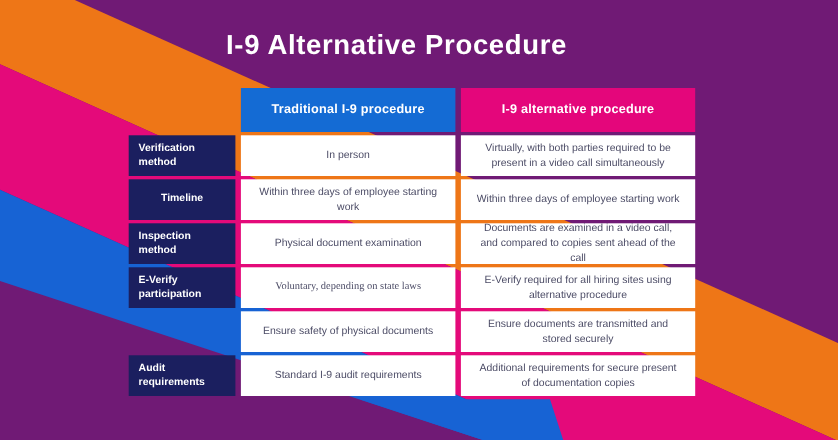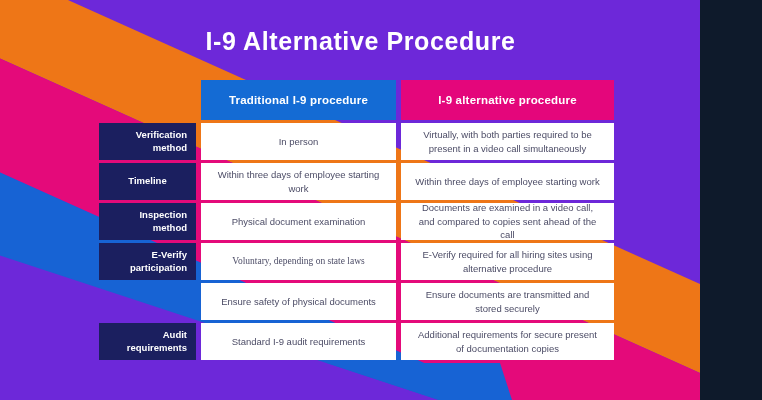--- a/index.html
+++ b/index.html
@@ -1,23 +1,23 @@
 <!DOCTYPE html>
 <html><head>
 <meta charset="utf-8">
 <style>
   html, body { margin: 0; padding: 0; background: #0e1a2b; }
   * { box-sizing: border-box; }
 
   .canvas {
     position: relative;
-    width: 700px;
+    width: 762px;
     height: 400px;
     overflow: hidden;
-    background: #6d28d9;
+    background: #701a75;
     font-family: "Liberation Sans", "DejaVu Sans", sans-serif;
   }
 
   .stripes {
     position: absolute;
     inset: 0;
     display: block;
   }
 
   .page-title {
@@ -27,21 +27,21 @@
     width: 515px;
     text-align: center;
     color: #ffffff;
     font-size: 25px;
     font-weight: 700;
     letter-spacing: 0.6px;
   }
 
   .comparison-table {
     position: absolute;
-    left: 99px;
+    left: 117px;
     top: 80px;
     width: 515px;
     display: grid;
     grid-template-columns: 97px 195px 213px;
     grid-template-rows: 40px repeat(6, 37px);
     column-gap: 5px;
     row-gap: 3px;
   }
 
   .hdr {
@@ -58,21 +58,21 @@
   .hdr-pink { grid-row: 1; grid-column: 3; background: #e4067b; }
 
   .label-cell {
     background: #1b1f5f;
     color: #ffffff;
     font-size: 9.5px;
     font-weight: 700;
     display: flex;
     align-items: center;
     justify-content: center;
-    text-align: right;
+    text-align: left;
     padding: 18px 9px;
     line-height: 1.3;
   }
 
   .body-cell {
     background: #ffffff;
     color: #4c4c66;
     font-size: 9.5px;
     font-weight: 400;
     display: flex;

